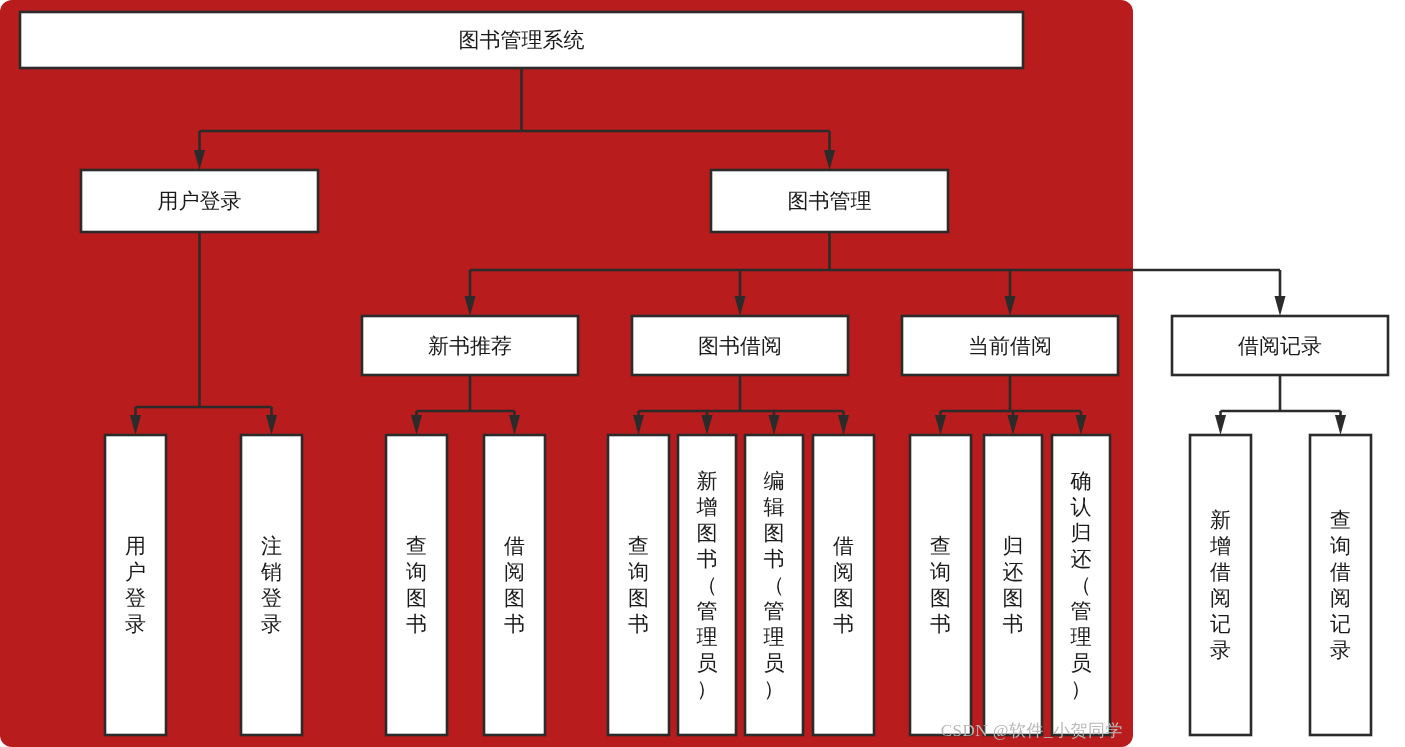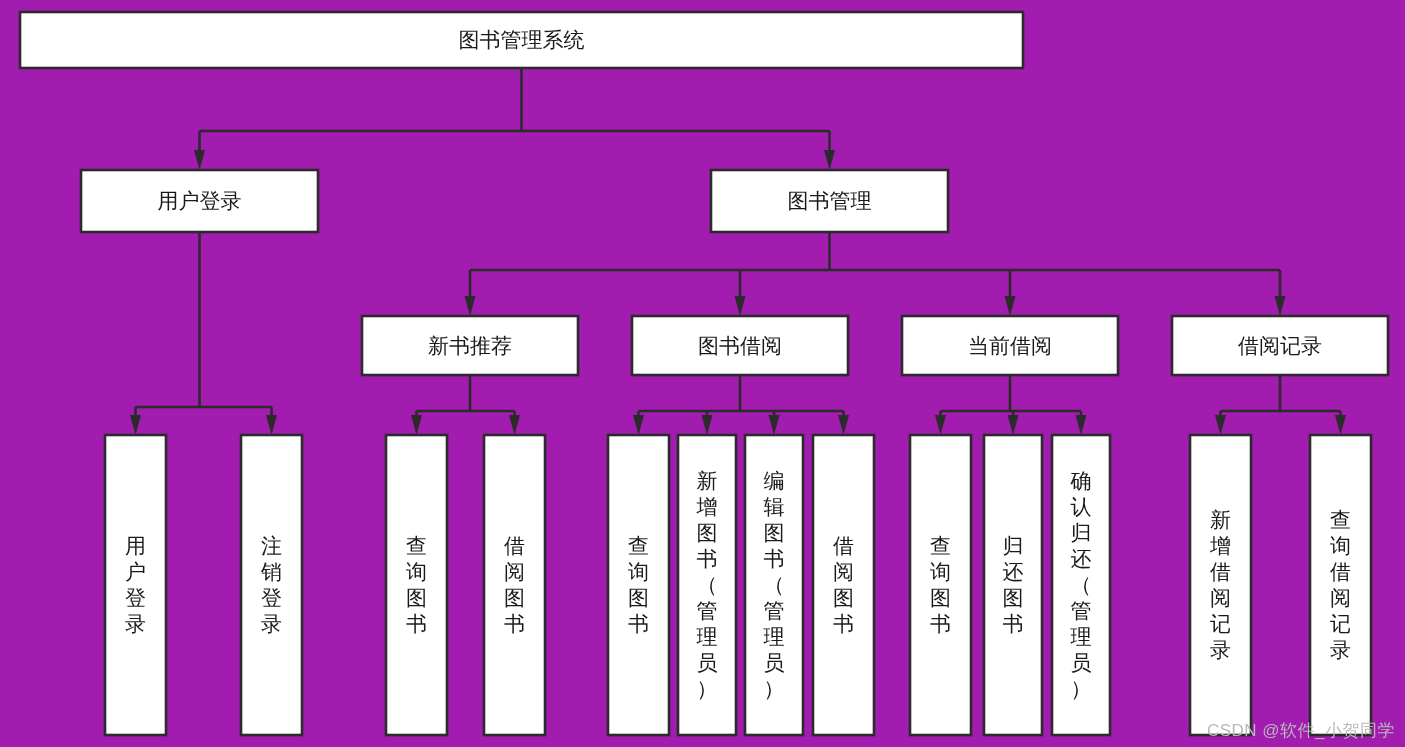--- a/index.html
+++ b/index.html
@@ -8,23 +8,24 @@
     background: #ffffff;
   }
   body {
     width: 1405px;
     height: 747px;
     font-family: "DejaVu Sans", "Liberation Sans", sans-serif;
     overflow: hidden;
   }
   #diagram-root {
     position: relative;
-    width: 1405px;
+    width: 1133px;
     height: 747px;
-    background: #a21caf;
+    background: #b91c1c;
+    border-radius: 12px;
   }
   svg#flow-svg {
     position: absolute;
     left: 0;
     top: 0;
     width: 1405px;
     height: 747px;
     display: block;
   }
   .node-box {
@@ -52,21 +53,21 @@
   .node-label-v {
     font-family: "DejaVu Sans", "Liberation Sans", sans-serif;
     font-size: 21px;
     fill: #1a1a1a;
     text-anchor: middle;
   }
   .watermark-text {
     position: absolute;
     right: 10px;
     bottom: 5px;
-    font-family: Liberation Sans, sans-serif;
+    font-family: Liberation Serif, serif;
     font-size: 17px;
     color: #b8b8b8;
     white-space: nowrap;
     letter-spacing: 0.5px;
   }
 </style>
 </head>
 <body>
 
 <div id="diagram-root">

